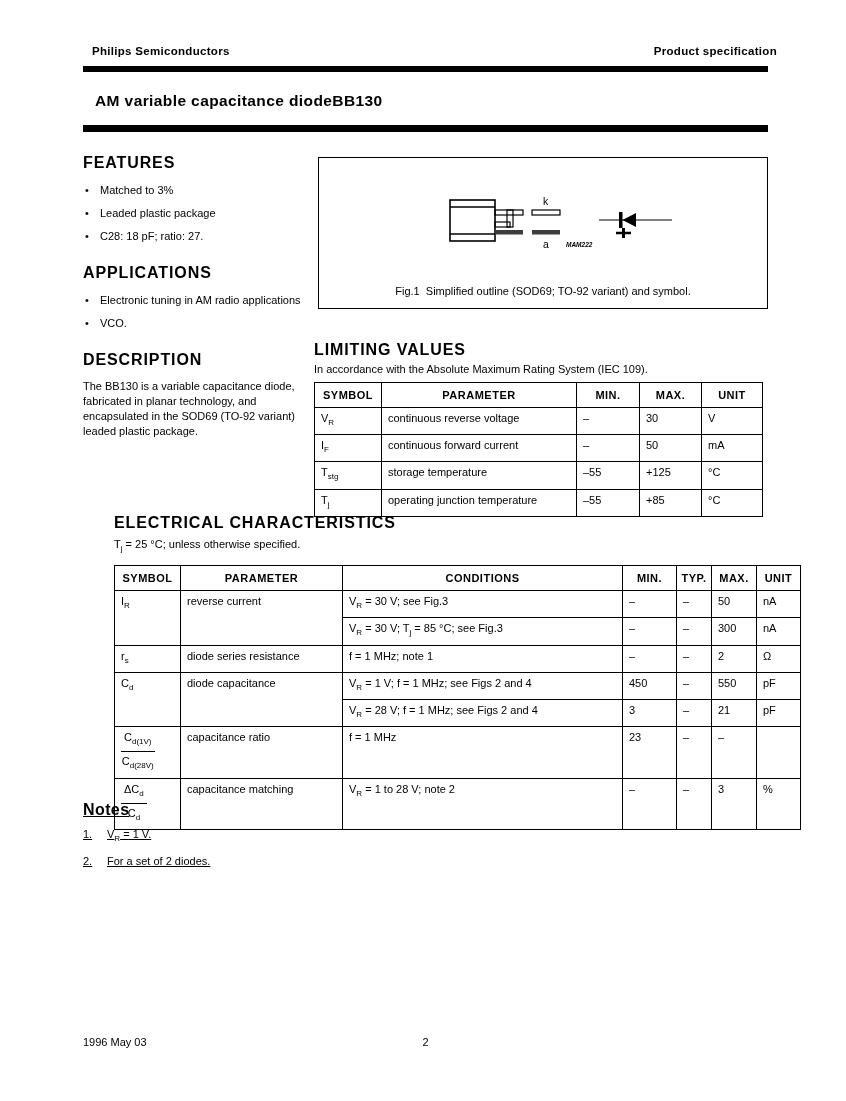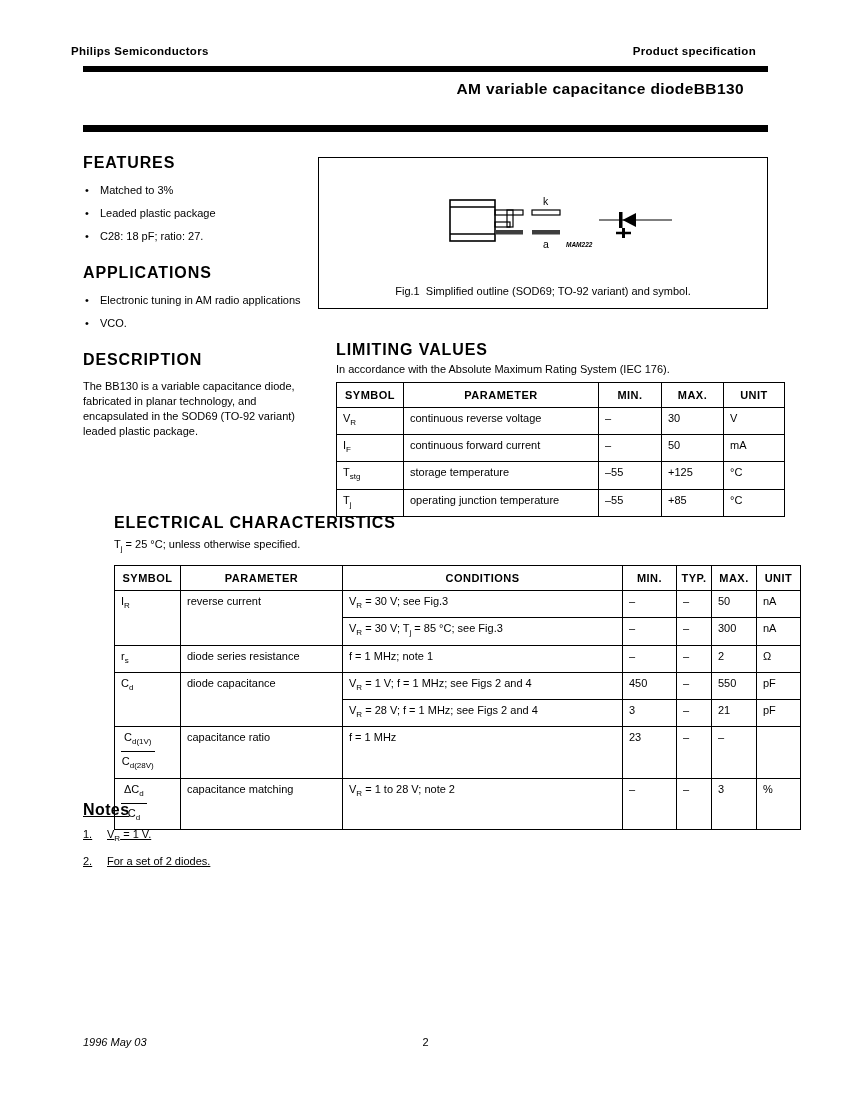--- a/index.html
+++ b/index.html
@@ -3,25 +3,25 @@
 <meta charset="utf-8">
 <style>
   html,body { margin:0; padding:0; background:#e8e8e8; }
   .page {
     position:relative; width:846px; height:1101px; margin:0 auto;
     background:#ffffff; color:#000;
     font-family:"Liberation Sans", sans-serif; font-size:11px;
     overflow:hidden;
   }
   
-  .masthead { position:absolute; left:71px; top:45px; width:685px; display:flex; justify-content:space-between; font-weight:bold; font-size:11.5px; letter-spacing:0.3px; }
+  .masthead { position:absolute; left:92px; top:45px; width:685px; display:flex; justify-content:space-between; font-weight:bold; font-size:11.5px; letter-spacing:0.3px; }
   .rule { position:absolute; left:83px; width:685px; background:#000; }
   .rule-top { top:66px; height:6px; }
   .rule-title { top:125px; height:7px; }
-  .titlebar { position:absolute; left:83px; top:80px; width:685px; display:flex; justify-content:flex-end; font-weight:bold; font-size:15.5px; letter-spacing:0.4px; }
+  .titlebar { position:absolute; left:83px; top:92px; width:685px; display:flex; justify-content:flex-start; font-weight:bold; font-size:15.5px; letter-spacing:0.4px; }
   .titlebar .product { padding-left:12px; }
   .titlebar .part { padding-right:24px; }
 
   
   .leftcol { position:absolute; left:83px; top:156px; width:237px; }
   .sec-h { font-weight:bold; font-size:16px; letter-spacing:0.9px; margin:0 0 13px 0; line-height:13px; }
   .block { margin-bottom:22px; }
   .bullet-item { display:flex; margin-bottom:7px; line-height:16px; }
   .bullet-item .dot { width:15px; padding-left:2px; flex:none; }
   .desc-body { margin:0; line-height:15px; }
@@ -35,33 +35,33 @@
   table { border-collapse:collapse; table-layout:fixed; }
   th, td { border:1.5px solid #000; text-align:left; vertical-align:top; font-size:11px; line-height:14px; padding:3px 6px 4px 6px; overflow:hidden; }
   th { text-align:center; font-weight:bold; letter-spacing:0.5px; padding:5px 3px; }
   sub { font-size:8px; letter-spacing:0; }
   .tall { height:40px; }
   .frac { display:inline-block; text-align:center; vertical-align:top; }
   .frac .num { display:block; border-bottom:1.2px solid #000; padding:0 3px 2px 3px; }
   .frac .den { display:block; padding-top:2px; }
 
   
-  .lv { position:absolute; left:336px; top:343px; width:451px; }
+  .lv { position:absolute; left:314px; top:343px; width:451px; }
   .lv .sec-h { margin-bottom:6px; }
   .lv .intro { line-height:14px; margin:0 0 6px 0; }
   .ec { position:absolute; left:82px; top:516px; width:688px;padding-left:32px; }
   .ec .sec-h { margin-bottom:8px; }
   .ec .cond { line-height:14px; margin:0 0 9px 0; }
   .notes { position:absolute; left:83px; top:803px; width:420px;text-decoration:underline; }
   .notes .sec-h { margin-bottom:10px; letter-spacing:0.4px; }
   .note-item { display:flex; line-height:16px; margin-bottom:6px; }
   .note-item .num { width:24px; flex:none; }
 
   .footer { position:absolute; left:83px; top:1036px; width:685px; height:16px; }
-  .footer .date { position:absolute; left:0; top:0;font-style:italic; }
+  .footer .date { position:absolute; left:0; top:0; }
   .footer .pagenum { position:absolute; left:0; top:0; width:100%; text-align:center; }
 </style>
 </head>
 <body>
 
 <div class="page">
 
   <div class="masthead">
     <span>Philips Semiconductors</span>
     <span>Product specification</span>
@@ -138,21 +138,21 @@
         <polygon points="303.5,62 317,55 317,69" fill="#000"></polygon>
         <line x1="304.5" y1="70" x2="304.5" y2="80" stroke="#000" stroke-width="3"></line>
         <line x1="297" y1="75" x2="312" y2="75" stroke="#000" stroke-width="2.5"></line>
       </g>
     </svg>
     <div class="fig-caption">Fig.1  Simplified outline (SOD69; TO-92 variant) and symbol.</div>
   </div>
 
   <div class="lv">
     <h3 class="sec-h">LIMITING VALUES</h3>
-    <p class="intro">In accordance with the Absolute Maximum Rating System (IEC 176).</p>
+    <p class="intro">In accordance with the Absolute Maximum Rating System (IEC 109).</p>
     <table>
       <colgroup>
           <col style="width:67px">
           <col style="width:195px">
           <col style="width:63px">
           <col style="width:62px">
           <col style="width:61px">
         </colgroup>
       <tbody>
           <tr>

